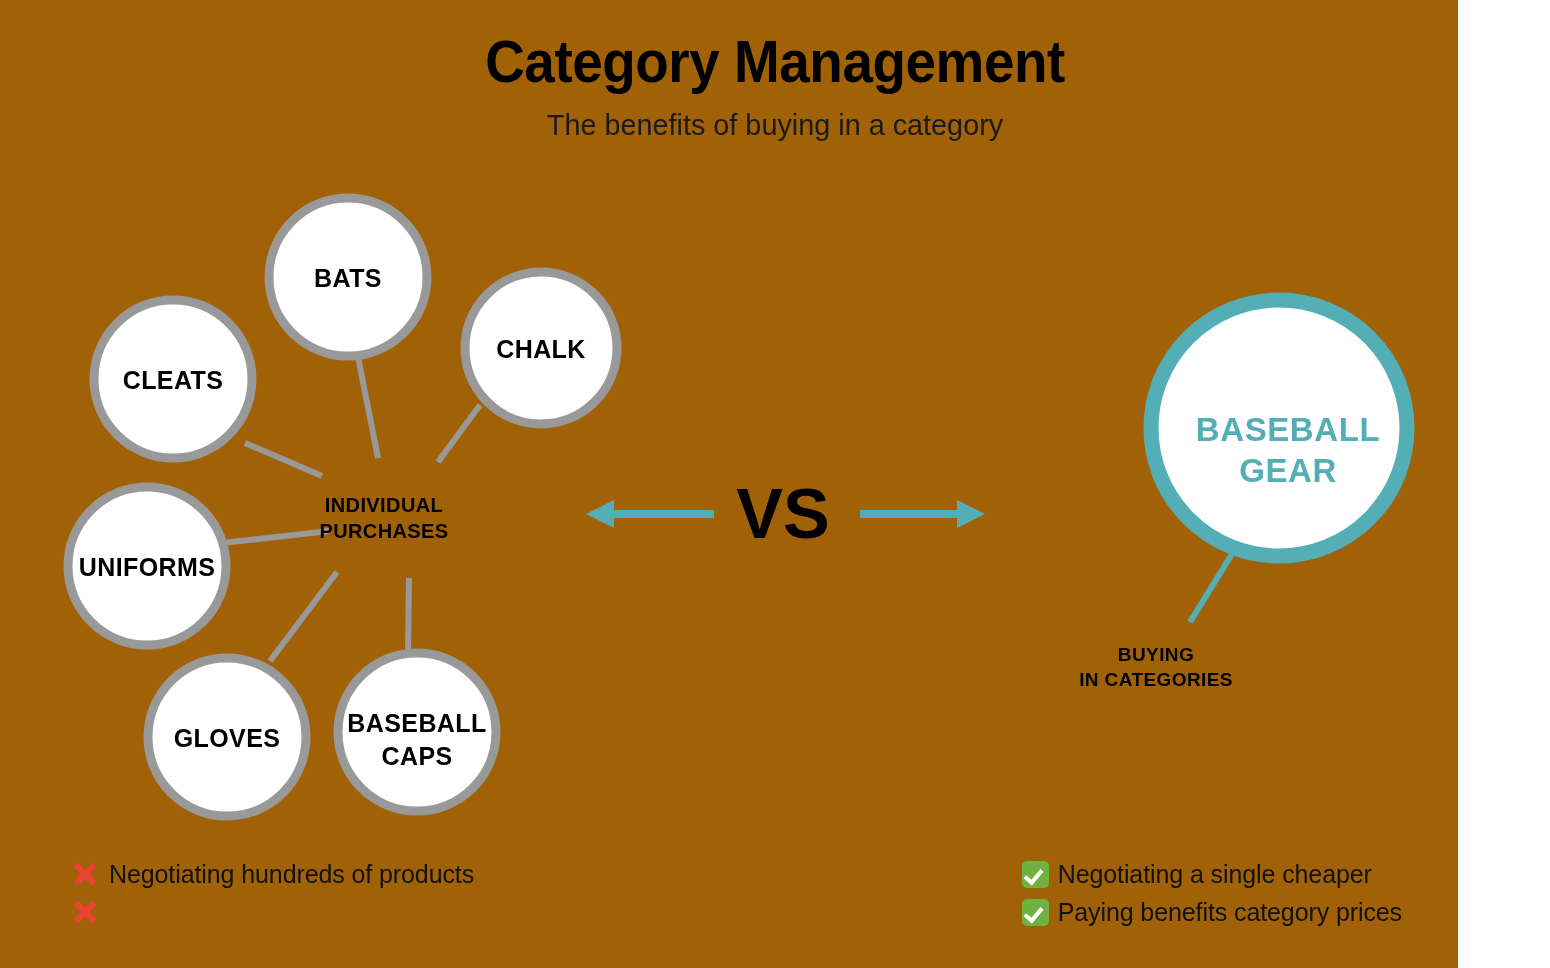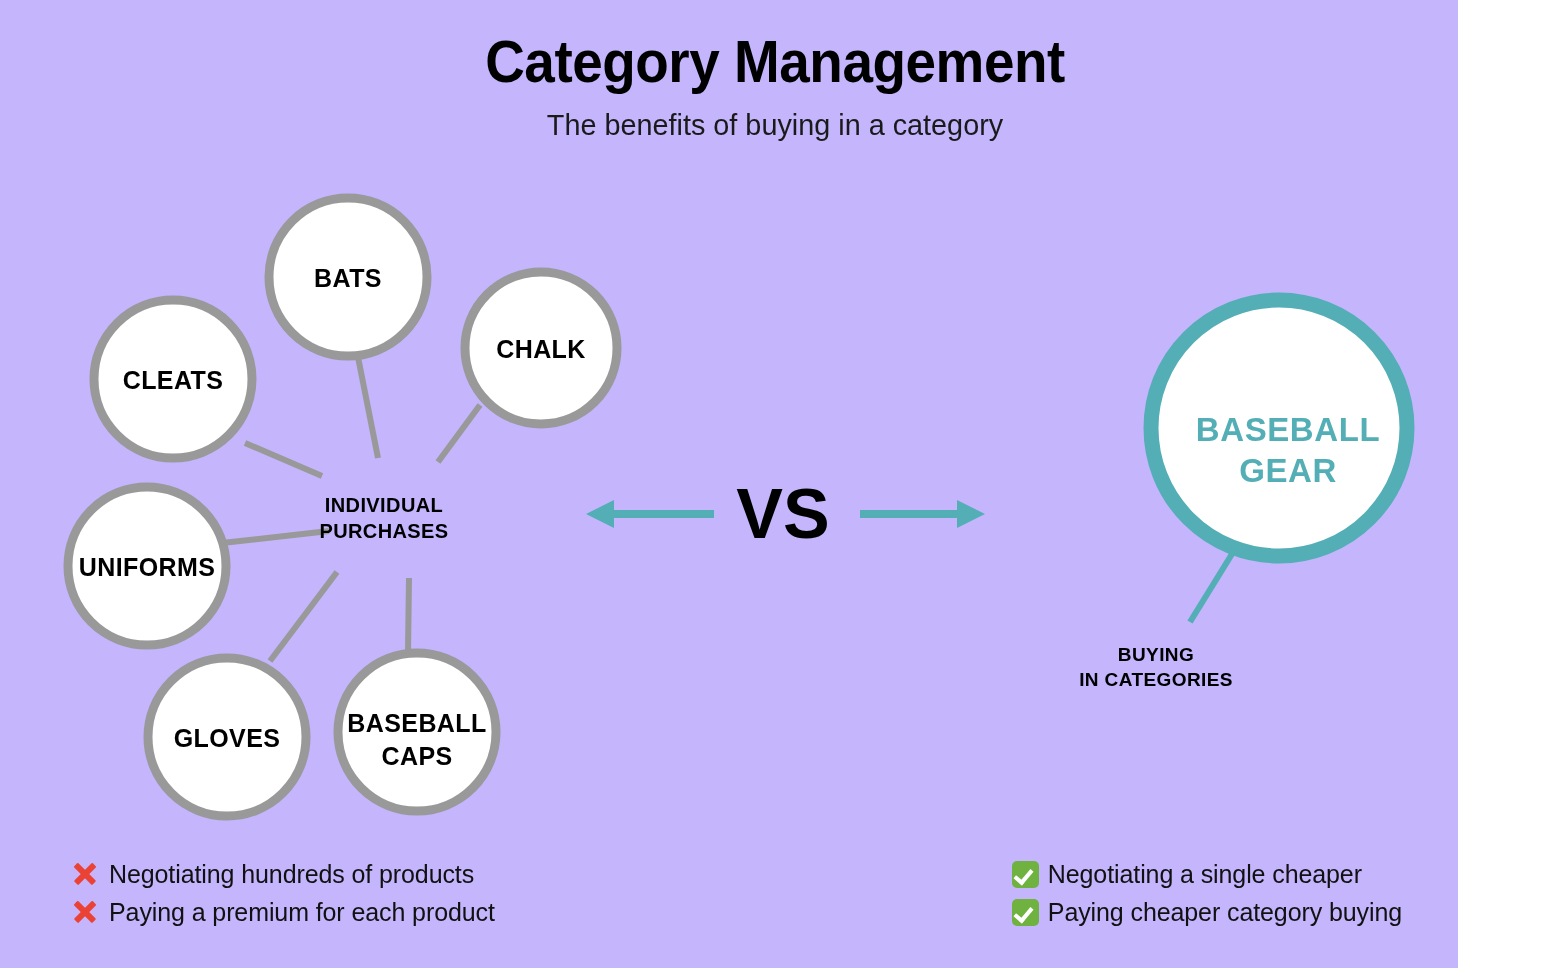--- a/index.html
+++ b/index.html
@@ -11,21 +11,21 @@
     width: 1550px;
     height: 968px;
     font-family: "Liberation Sans", sans-serif;
     position: relative;
     overflow: hidden;
   }
   #stage {
     position: relative;
     width: 1458px;
     height: 968px;
-    background: #c4b5fd;
+    background: #a16207;
   }
 
   
   .header {
     position: absolute;
     top: 0;
     left: 0;
     width: 1550px;
     text-align: center;
   }
@@ -277,28 +277,27 @@
 
   </svg>
 
   <div class="bullets left">
     <div class="bullet-row">
       <span class="bullet-mark mark-x"></span>
       <span class="bullet-text">Negotiating hundreds of products</span>
     </div>
     <div class="bullet-row">
       <span class="bullet-mark mark-x"></span>
-      <span class="bullet-text">Paying a premium for each product</span>
     </div>
   </div>
 
   <div class="bullets right">
     <div class="bullet-row">
       <span class="bullet-mark mark-check"></span>
       <span class="bullet-text">Negotiating a single cheaper</span>
     </div>
     <div class="bullet-row">
       <span class="bullet-mark mark-check"></span>
-      <span class="bullet-text">Paying cheaper category buying</span>
+      <span class="bullet-text">Paying benefits category prices</span>
     </div>
   </div>
 
 </div>
 
 </body></html>

